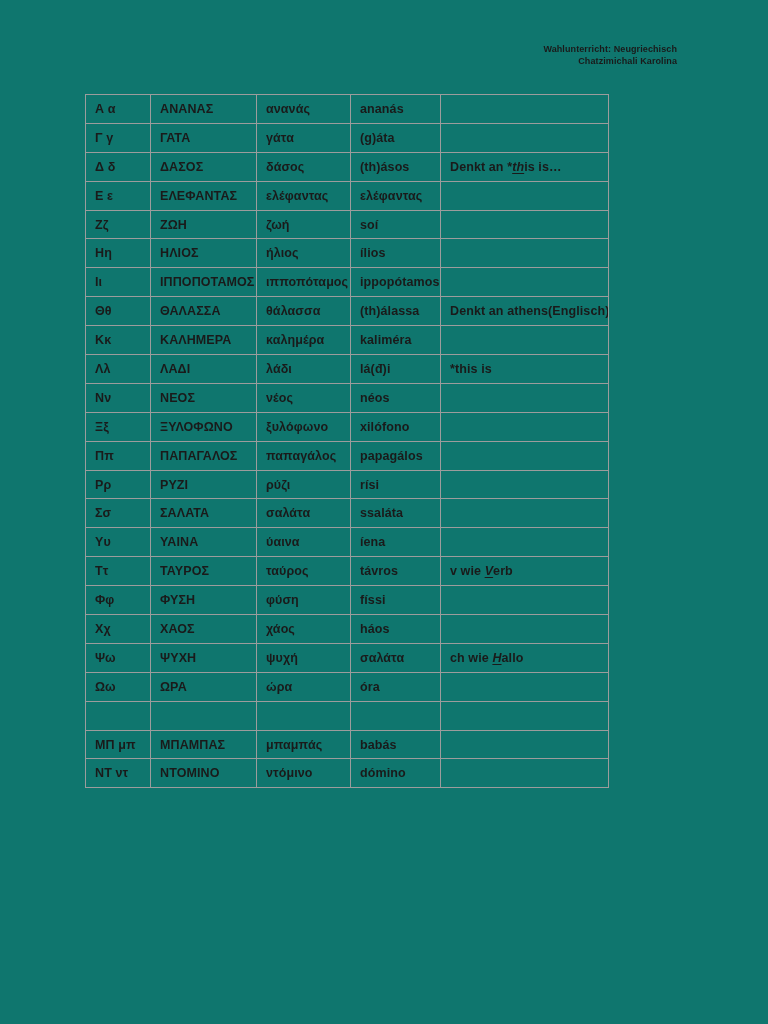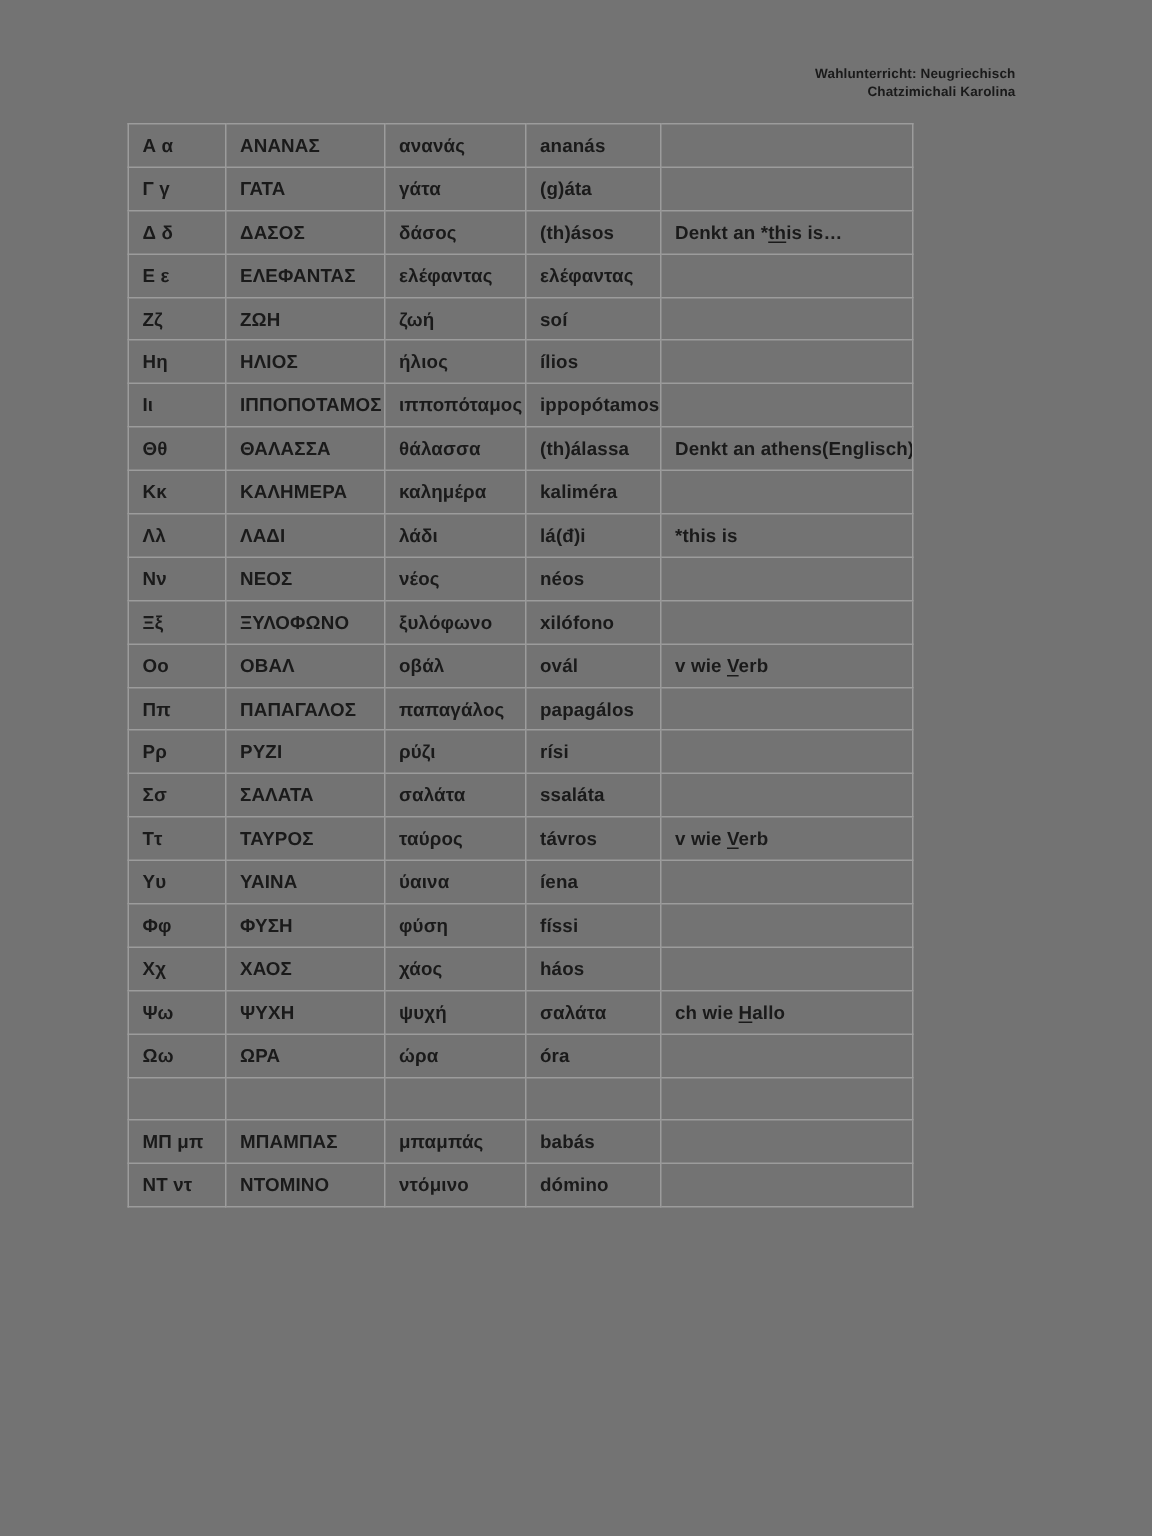--- a/index.html
+++ b/index.html
@@ -4,59 +4,60 @@
 <style>
   html, body {
     margin: 0;
     padding: 0;
     background: #ffffff;
   }
   .page {
     position: relative;
     width: 768px;
     height: 1024px;
-    background: #737373;
+    background: #0f766e;
     font-family: "Liberation Sans", sans-serif;
     color: #1a1a1a;
     overflow: hidden;
   }
   .doc-header {
     position: absolute;
     top: 43px;
     right: 91px;
     text-align: right;
     font-size: 9px;
     font-weight: 700;
     line-height: 12px;
     color: #1a1a1a;
     letter-spacing: 0.1px;
   }
   table.alphabet {
     position: absolute;
     left: 85px;
-    top: 82px;
+    top: 94px;
     width: 523px;
     border-collapse: collapse;
     table-layout: fixed;
   }
   table.alphabet td {
     border: 1px solid #9c9c9c;
     height: 27.9px;
     padding: 0 4px 0 9px;
     font-size: 12.5px;
     font-weight: 700;
     color: #1a1a1a;
     vertical-align: middle;
     white-space: nowrap;
     overflow: hidden;
     letter-spacing: 0.1px;
   }
   table.alphabet td u {
     text-decoration: underline;
     text-underline-offset: 2px;
+    font-style: italic;
   }
   col.c-letters { width: 65px; }
   col.c-upper   { width: 106px; }
   col.c-lower   { width: 94px; }
   col.c-translit{ width: 90px; }
   col.c-note    { width: 168px; }
 </style>
 </head>
 <body>
 
@@ -154,62 +155,55 @@
           <td></td>
         </tr>
         <tr>
           <td>Ξξ</td>
           <td>ΞΥΛΟΦΩΝΟ</td>
           <td>ξυλόφωνο</td>
           <td>xilófono</td>
           <td></td>
         </tr>
         <tr>
-          <td>Οο</td>
-          <td>ΟΒΑΛ</td>
-          <td>οβάλ</td>
-          <td>ovál</td>
-          <td>v wie <u>V</u>erb</td>
-        </tr>
-        <tr>
           <td>Ππ</td>
           <td>ΠΑΠΑΓΑΛΟΣ</td>
           <td>παπαγάλος</td>
           <td>papagálos</td>
           <td></td>
         </tr>
         <tr>
           <td>Ρρ</td>
           <td>ΡΥΖΙ</td>
           <td>ρύζι</td>
           <td>rísi</td>
           <td></td>
         </tr>
         <tr>
           <td>Σσ</td>
           <td>ΣΑΛΑΤΑ</td>
           <td>σαλάτα</td>
           <td>ssaláta</td>
+          <td></td>
+        </tr>
+        <tr>
+          <td>Υυ</td>
+          <td>ΥΑΙΝΑ</td>
+          <td>ύαινα</td>
+          <td>íena</td>
           <td></td>
         </tr>
         <tr>
           <td>Ττ</td>
           <td>ΤΑΥΡΟΣ</td>
           <td>ταύρος</td>
           <td>távros</td>
           <td>v wie <u>V</u>erb</td>
         </tr>
         <tr>
-          <td>Υυ</td>
-          <td>ΥΑΙΝΑ</td>
-          <td>ύαινα</td>
-          <td>íena</td>
-          <td></td>
-        </tr>
-        <tr>
           <td>Φφ</td>
           <td>ΦΥΣΗ</td>
           <td>φύση</td>
           <td>físsi</td>
           <td></td>
         </tr>
         <tr>
           <td>Χχ</td>
           <td>ΧΑΟΣ</td>
           <td>χάος</td>

